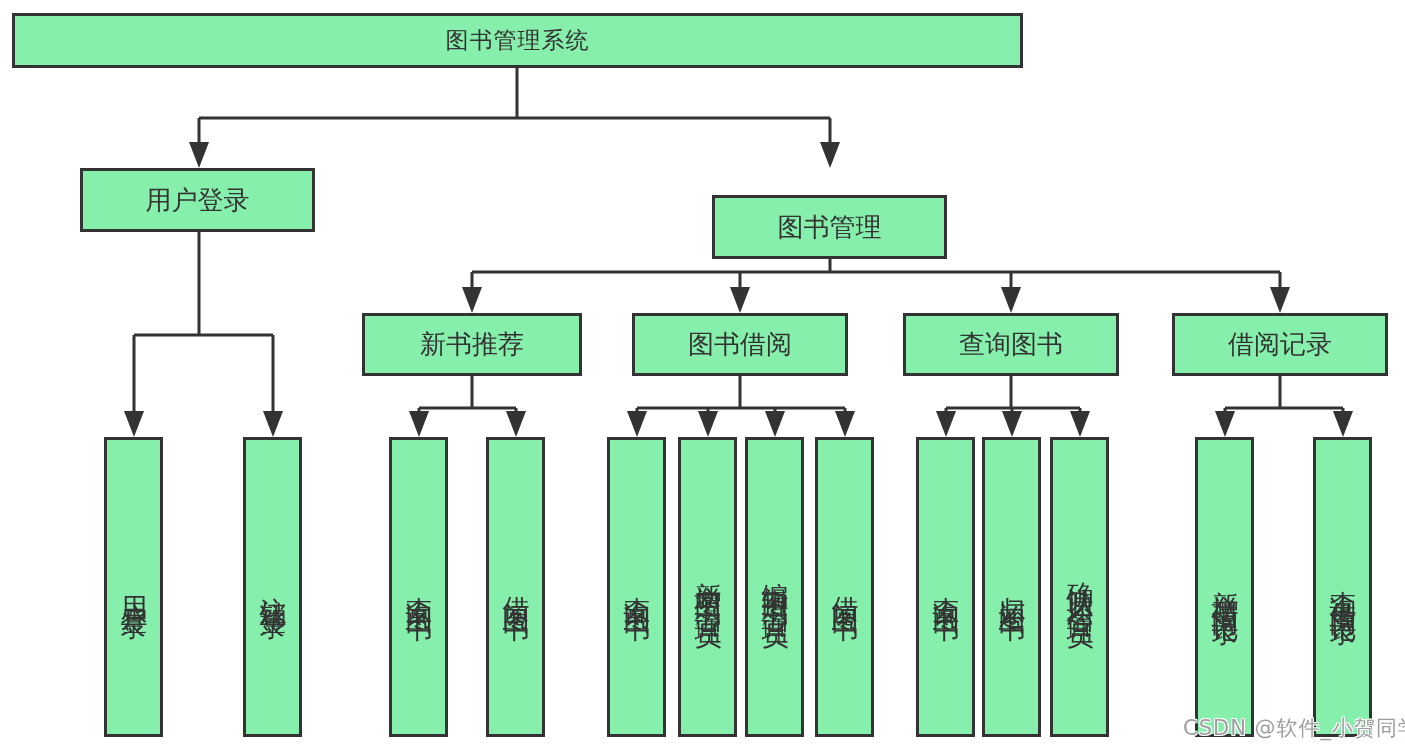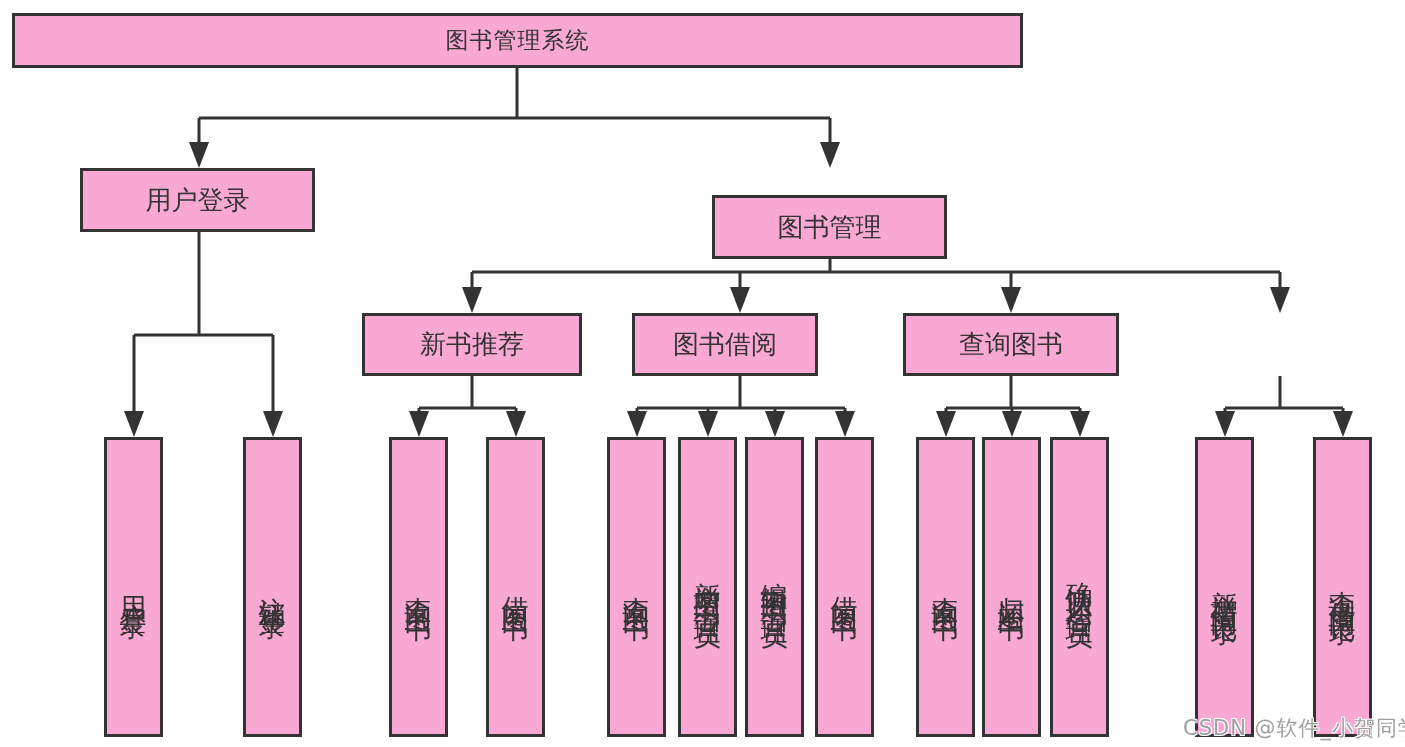--- a/index.html
+++ b/index.html
@@ -17,23 +17,24 @@
     color:var(--text);
     overflow:hidden;
   }
   .connectors{position:absolute;left:0;top:0;width:1405px;height:747px;}
   .connectors path{stroke:var(--line);stroke-width:3;fill:none;}
   .connectors polygon{fill:var(--line);stroke:none;}
   .box{
     position:absolute;
     box-sizing:border-box;
     border:3px solid var(--line);
-    background:#f9a8d4;
+    background:#86efac;
     display:flex;align-items:center;justify-content:center;
     text-align:left;
+    font-family:Liberation Serif, serif;
   }
   .h-box{font-size:26px;}
   .root-box{font-size:23px;letter-spacing:1px;}
   .v-box{
     writing-mode:vertical-rl;
     text-orientation:mixed;
     font-size:27px;
     letter-spacing:6px;
     line-height:1.15;
   }
@@ -85,22 +86,23 @@
       <polygon points="1333,411 1353,411 1343,437"></polygon>
     </g>
   </svg>
 
   <div class="box h-box root-box" style="left:12px;top:13px;width:1011px;height:55px;">图书管理系统</div>
 
   <div class="box h-box" style="left:80px;top:168px;width:235px;height:64px;">用户登录</div>
   <div class="box h-box" style="left:712px;top:168px;width:235px;height:64px;margin-top:27px;">图书管理</div>
 
   <div class="box h-box" style="left:362px;top:313px;width:220px;height:63px;">新书推荐</div>
-  <div class="box h-box" style="left:632px;top:313px;width:186px;height:63px;">图书借阅</div>
+  <div class="box h-box" style="left:632px;top:313px;width:216px;height:63px;">图书借阅</div>
   <div class="box h-box" style="left:903px;top:313px;width:216px;height:63px;">查询图书</div>
+  <div class="box h-box" style="left:1172px;top:313px;width:216px;height:63px;">借阅记录</div>
 
   <div class="box v-box" style="left:104px;top:437px;width:59px;height:300px;">用户登录</div>
   <div class="box v-box" style="left:243px;top:437px;width:59px;height:300px;">注销登录</div>
 
   <div class="box v-box" style="left:389px;top:437px;width:59px;height:300px;">查询图书</div>
   <div class="box v-box" style="left:486px;top:437px;width:59px;height:300px;">借阅图书</div>
 
   <div class="box v-box" style="left:607px;top:437px;width:59px;height:300px;">查询图书</div>
   <div class="box v-box" style="left:678px;top:437px;width:59px;height:300px;">新增图书（管理员）</div>
   <div class="box v-box" style="left:745px;top:437px;width:59px;height:300px;">编辑图书（管理员）</div>

